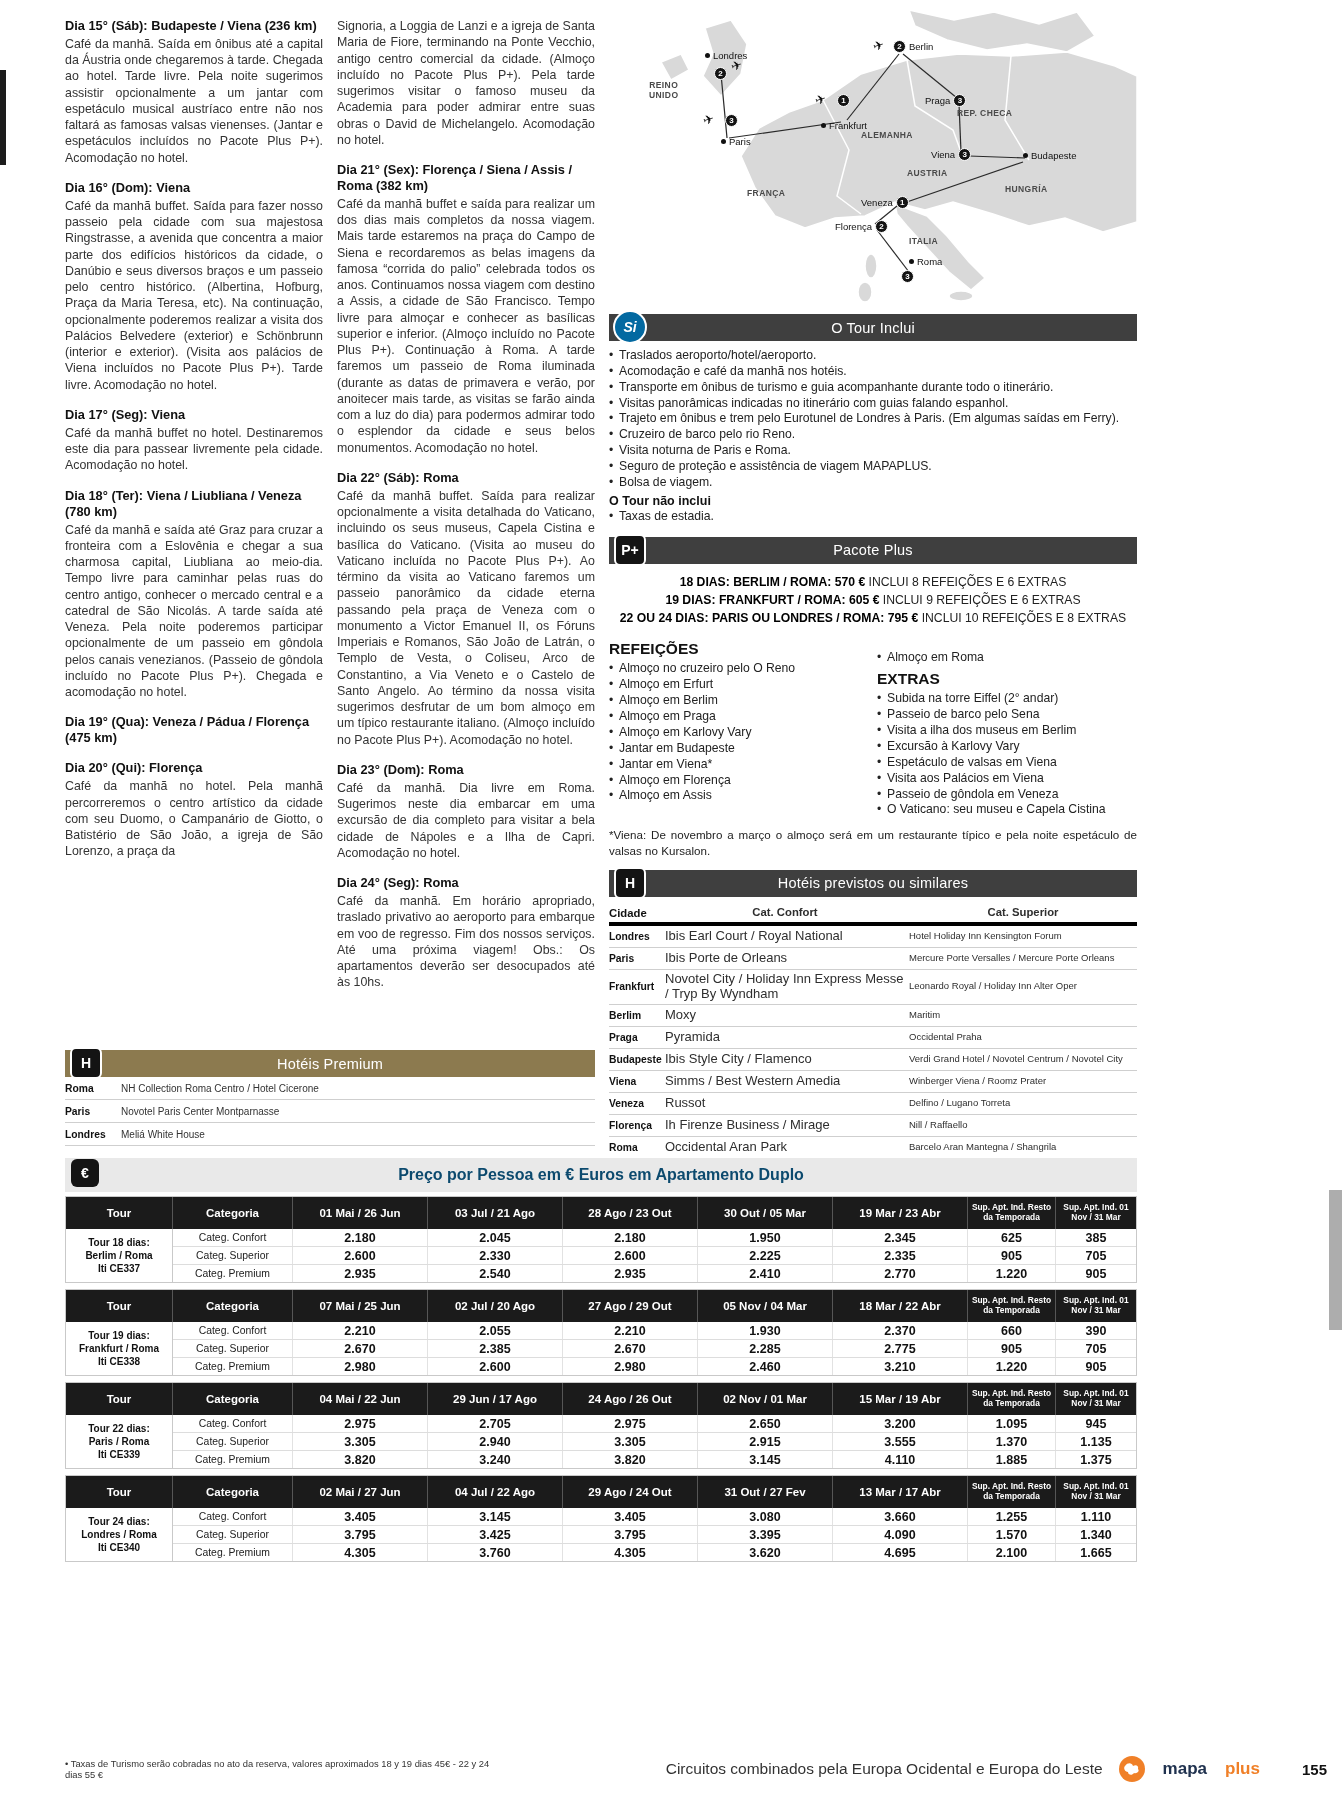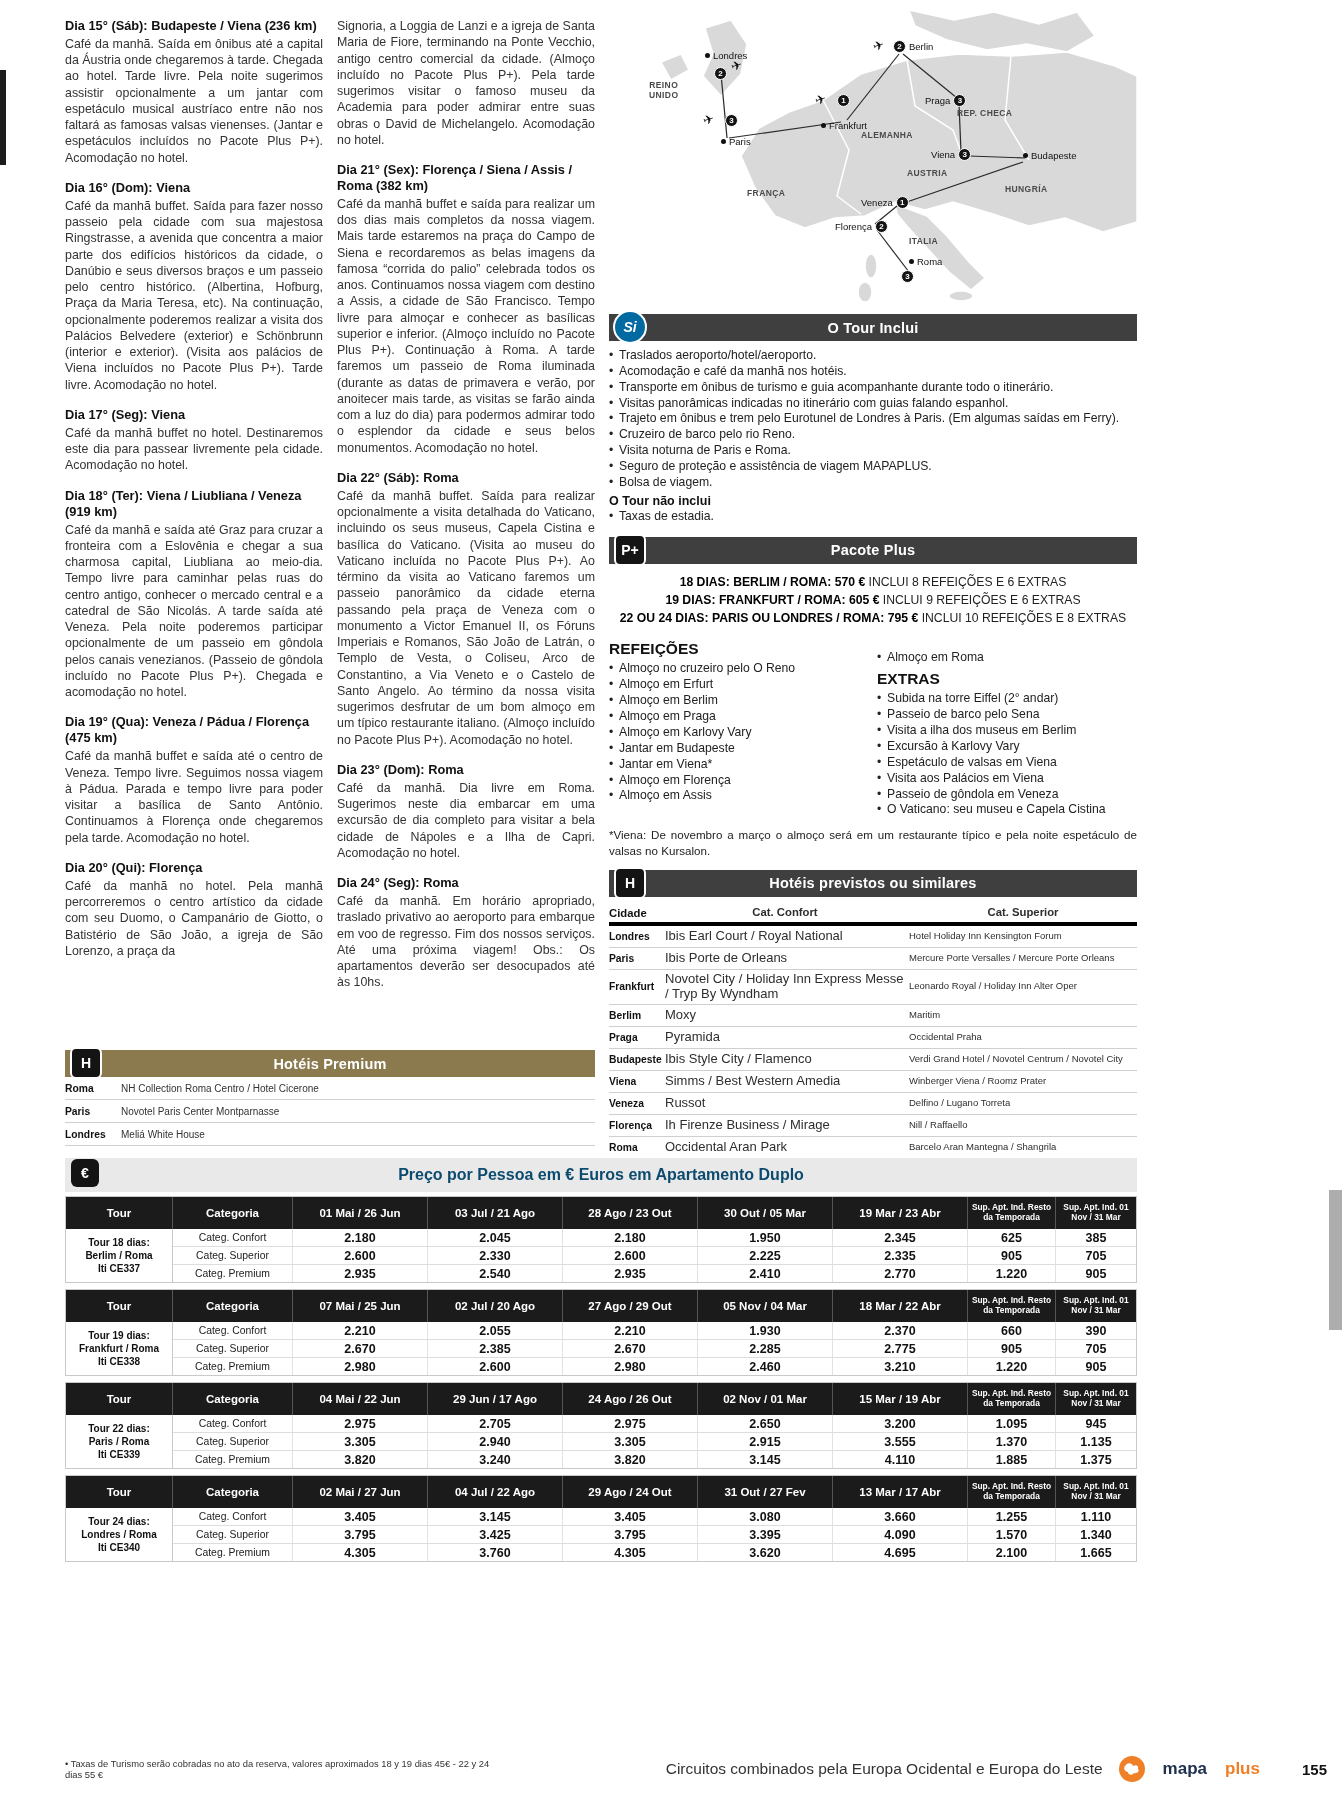--- a/index.html
+++ b/index.html
@@ -27,21 +27,21 @@
   .country { position:absolute; font-size:8.5px; font-weight:bold; color:#4a4a4a; letter-spacing:.4px; white-space:pre-line; text-align:center; line-height:1.2; }
   .city { position:absolute; display:flex; align-items:center; gap:3px; font-size:9.5px; color:#111; white-space:nowrap; }
   .dot { width:5px; height:5px; border-radius:50%; background:#111; display:inline-block; flex:none; }
   .badge { width:13px; height:13px; border-radius:50%; background:#141414; color:#fff; font-size:8px; font-weight:bold;
            display:inline-flex; align-items:center; justify-content:center; border:1px solid #fff; flex:none; }
   .badge:empty { display:none; }
   .plane { position:absolute; font-size:13px; color:#111; transform:rotate(-18deg); }
 
   
   .bar { display:flex; align-items:center; height:27px; background:#3f3f3f; color:#fff; position:relative; margin-top:12px; }
-  .bar-title { flex:1; text-align:center; font-size:14.5px; font-weight:bold; letter-spacing:.2px; }
+  .bar-title { flex:1; text-align:center; font-size:14.5px; font-weight:normal; letter-spacing:.2px; }
   .icon-round { position:absolute; left:4px; top:-4px; width:34px; height:34px; border-radius:50%; background:#0369a1; color:#fff;
                 font-style:italic; font-weight:bold; font-size:14px; display:flex; align-items:center; justify-content:center; border:2px solid #fff; }
   .icon-square { position:absolute; left:5px; top:-3px; width:32px; height:32px; border-radius:6px; background:#141414; color:#fff;
                  font-weight:bold; font-size:14px; display:flex; align-items:center; justify-content:center; border:2px solid #fff; }
 
   
   .blist { margin-top:7px; }
   .bi { position:relative; padding-left:10px; font-size:12.2px; line-height:1.3; color:#222; }
   .bi::before { content:"•"; position:absolute; left:0; top:0; }
 
@@ -117,26 +117,25 @@
   </article>
     <article class="day-block">
     <h3 class="day-title">Dia 16° (Dom): Viena</h3>
     <p class="day-body">Café da manhã buffet. Saída para fazer nosso passeio pela cidade com sua majestosa Ringstrasse, a avenida que concentra a maior parte dos edifícios históricos da cidade, o Danúbio e seus diversos braços e um passeio pelo centro histórico. (Albertina, Hofburg, Praça da Maria Teresa, etc). Na continuação, opcionalmente poderemos realizar a visita dos Palácios Belvedere (exterior) e Schönbrunn (interior e exterior). (Visita aos palácios de Viena incluídos no Pacote Plus P+). Tarde livre. Acomodação no hotel.</p>
   </article>
     <article class="day-block">
     <h3 class="day-title">Dia 17° (Seg): Viena</h3>
     <p class="day-body">Café da manhã buffet no hotel. Destinaremos este dia para passear livremente pela cidade. Acomodação no hotel.</p>
   </article>
     <article class="day-block">
-    <h3 class="day-title">Dia 18° (Ter): Viena / Liubliana / Veneza (919 km)</h3>
+    <h3 class="day-title">Dia 18° (Ter): Viena / Liubliana / Veneza (780 km)</h3>
     <p class="day-body">Café da manhã e saída até Graz para cruzar a fronteira com a Eslovênia e chegar a sua charmosa capital, Liubliana ao meio-dia. Tempo livre para caminhar pelas ruas do centro antigo, conhecer o mercado central e a catedral de São Nicolás. A tarde saída até Veneza. Pela noite poderemos participar opcionalmente de um passeio em gôndola pelos canais venezianos. (Passeio de gôndola incluído no Pacote Plus P+). Chegada e acomodação no hotel.</p>
   </article>
     <article class="day-block">
     <h3 class="day-title">Dia 19° (Qua): Veneza / Pádua / Florença (475 km)</h3>
-    <p class="day-body">Café da manhã buffet e saída até o centro de Veneza. Tempo livre. Seguimos nossa viagem à Pádua. Parada e tempo livre para poder visitar a basílica de Santo Antônio. Continuamos à Florença onde chegaremos pela tarde. Acomodação no hotel.</p>
   </article>
     <article class="day-block">
     <h3 class="day-title">Dia 20° (Qui): Florença</h3>
     <p class="day-body">Café da manhã no hotel. Pela manhã percorreremos o centro artístico da cidade com seu Duomo, o Campanário de Giotto, o Batistério de São João, a igreja de São Lorenzo, a praça da</p>
   </article>
   </section>
 
 <section class="col col-mid">
     <article class="day-block">
 

